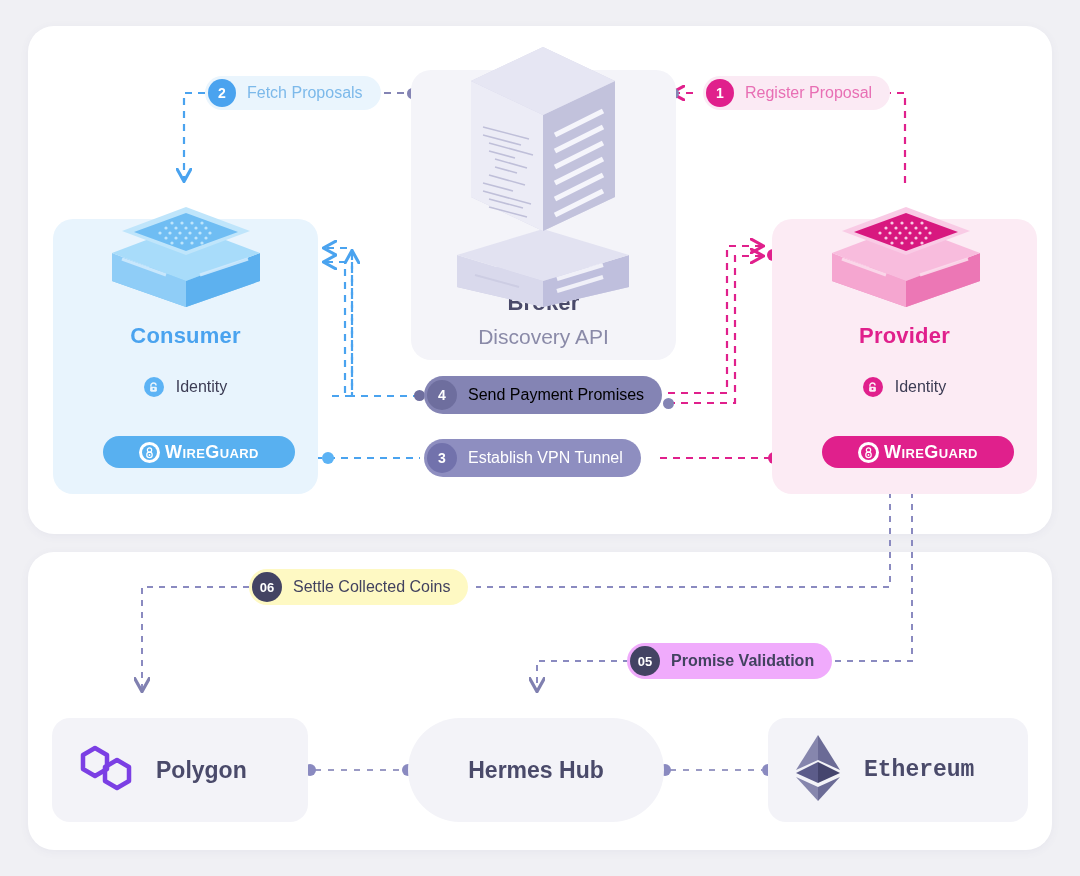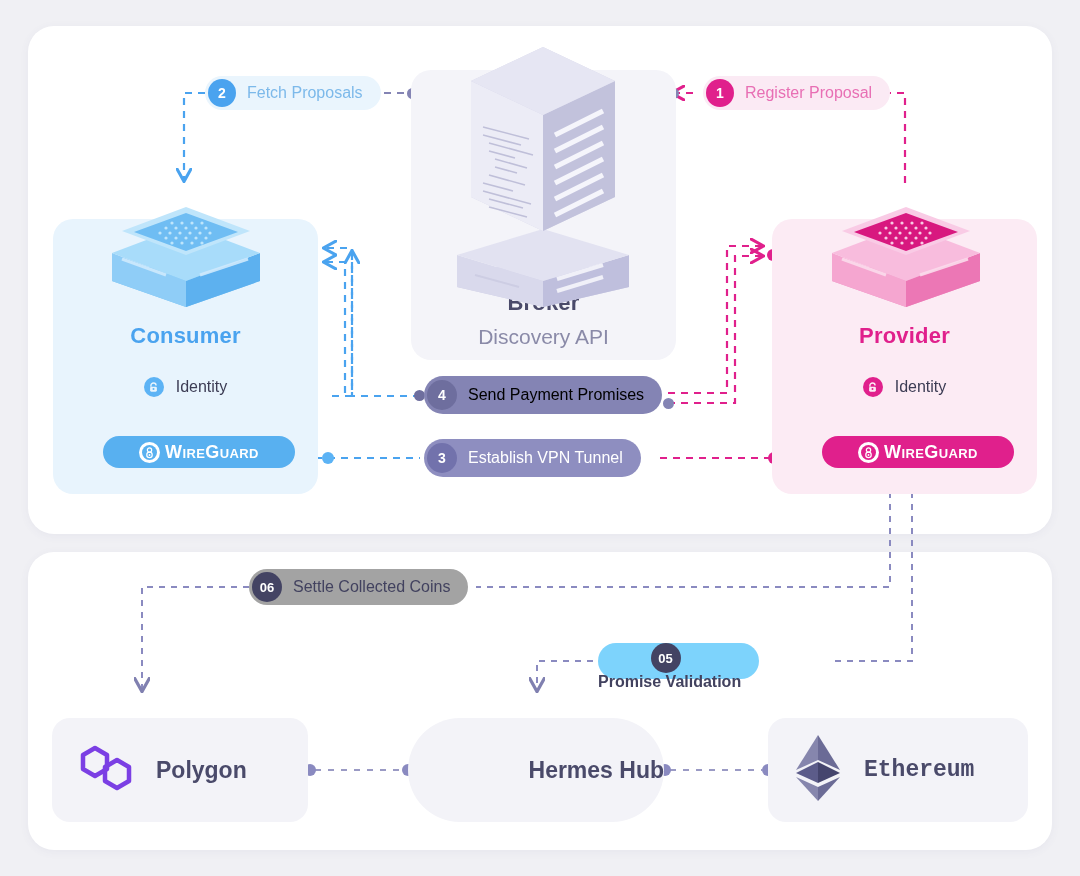--- a/index.html
+++ b/index.html
@@ -81,35 +81,35 @@
   #step-1 .step-label{color:#e86fb4;}
 
   #step-4{left:424px;top:376px;background:#8484b4;height:38px;border-radius:19px;}
   #step-4 .step-num{background:#6e6e9e;width:30px;height:30px;}
   #step-4 .step-label{color:#000000;}
 
   #step-3{left:424px;top:439px;background:#8e8ec0;height:38px;border-radius:19px;}
   #step-3 .step-num{background:#7272ac;width:30px;height:30px;}
   #step-3 .step-label{color:#ffffff;}
 
-  #step-6{left:249px;top:569px;background:#a3a3a3;height:36px;border-radius:18px;}
+  #step-6{left:249px;top:569px;background:#fef9c3;height:36px;border-radius:18px;}
   #step-6 .step-num{background:#434363;width:30px;height:30px;font-size:13px;}
   #step-6 .step-label{color:#42425f;}
 
-  #step-5{left:598px;top:643px;background:#7dd3fc;height:36px;border-radius:18px;flex-direction:column;}
+  #step-5{left:627px;top:643px;background:#f0abfc;height:36px;border-radius:18px;}
   #step-5 .step-num{background:#434363;width:30px;height:30px;font-size:13px;}
   #step-5 .step-label{color:#42425f;font-weight:bold;}
 
   
   .chain-card{
     position:absolute;background:#f3f3f8;border-radius:18px;
     display:flex;align-items:center;
   }
   #chain-polygon{left:52px;top:718px;width:256px;height:104px;}
-  #chain-hermes{left:408px;top:718px;width:256px;height:104px;border-radius:52px;justify-content:flex-end;}
+  #chain-hermes{left:408px;top:718px;width:256px;height:104px;border-radius:52px;justify-content:center;}
   #chain-ethereum{left:768px;top:718px;width:260px;height:104px;}
   .chain-name{font-size:23px;font-weight:bold;color:#4a4a6a;}
   #chain-polygon .chain-name{margin-left:22px;}
   #chain-ethereum .chain-name{margin-left:22px;font-family:Liberation Mono, monospace;}
   .chain-logo{margin-left:26px;flex:none;}
 
   
   .dot{position:absolute;border-radius:50%;}
   svg.wires{position:absolute;left:0;top:0;width:1080px;height:876px;pointer-events:none;}
 </style>

